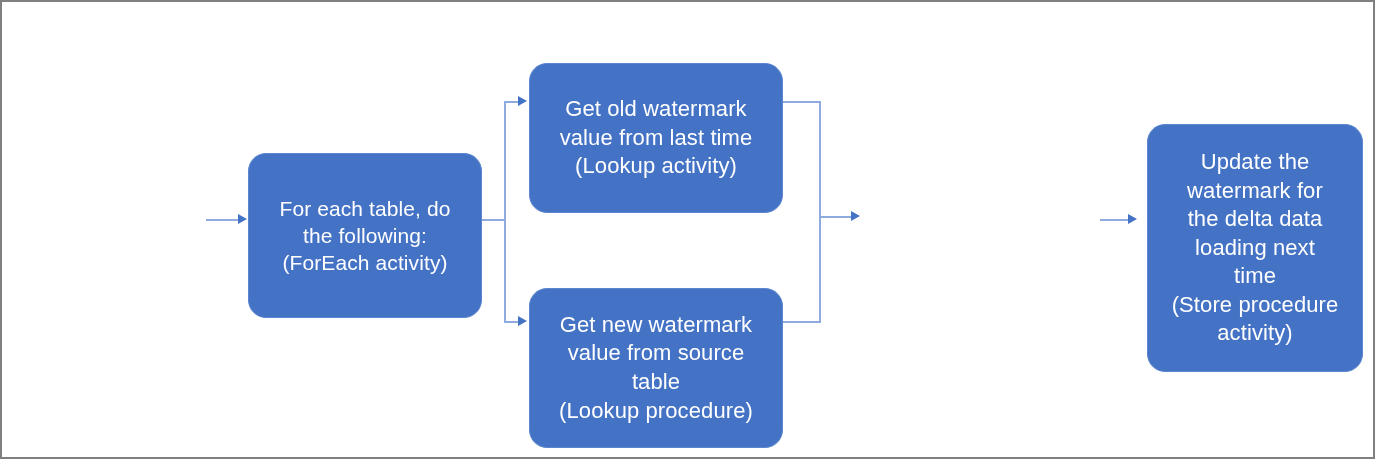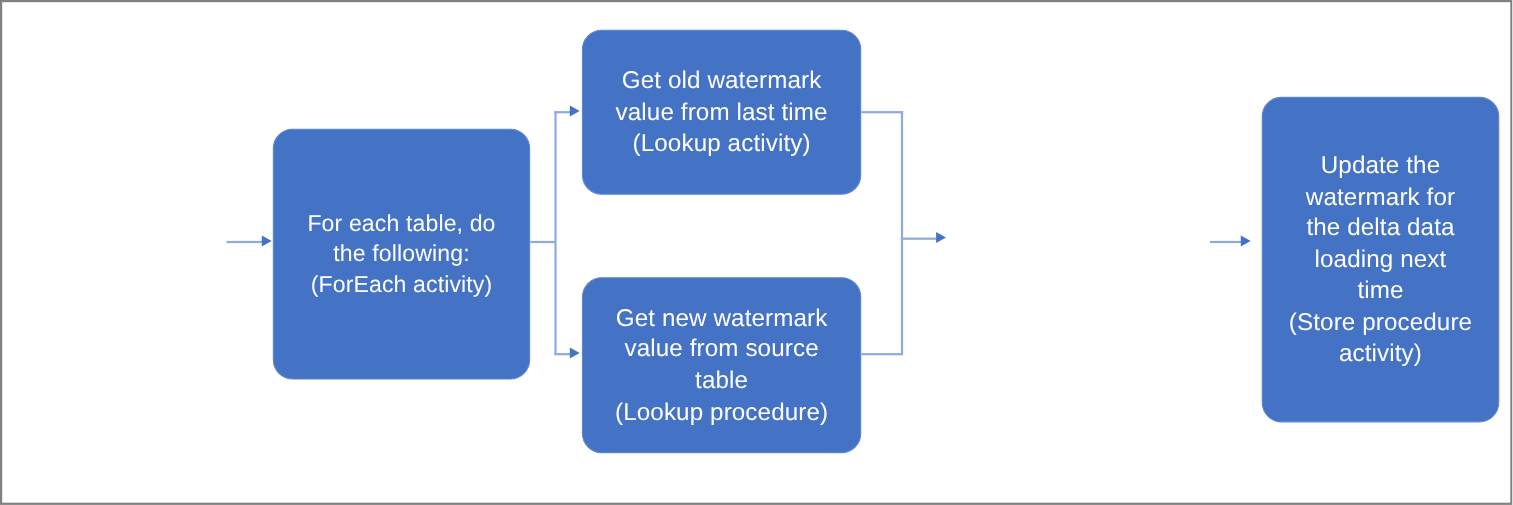--- a/index.html
+++ b/index.html
@@ -25,28 +25,29 @@
     color: #ffffff;
     display: flex;
     align-items: center;
     justify-content: center;
     text-align: center;
     box-sizing: border-box;
     line-height: 1.30;
     letter-spacing: 0.1px;
     padding: 4px 8px;
     white-space: pre-line;
+    margin-top: 36px;
   }
   
   #node-1 { left: 22px;   top: 126px; width: 182px; height: 184px; font-size: 21px; }
-  #node-2 { left: 246px;  top: 115px; width: 234px; height: 228px; font-size: 21px; }
+  #node-2 { left: 246px;  top: 115px; width: 234px; height: 165px; font-size: 21px; }
   #node-3 { left: 527px;  top: 25px;  width: 254px; height: 150px; font-size: 22px; }
   #node-4 { left: 527px;  top: 250px; width: 254px; height: 160px; font-size: 22px; }
   #node-5 { left: 862px;  top: 86px;  width: 236px; height: 259px; font-size: 22px; }
-  #node-6 { left: 1145px; top: 86px;  width: 216px; height: 296px; font-size: 22px; }
+  #node-6 { left: 1145px; top: 86px;  width: 216px; height: 248px; font-size: 22px; }
 
   
   .conn {
     position: absolute;
     background: #8FAADC;
   }
   .conn-h { height: 1.6px; }
   .conn-v { width: 1.6px; }
   .arrow-head {
     position: absolute;

